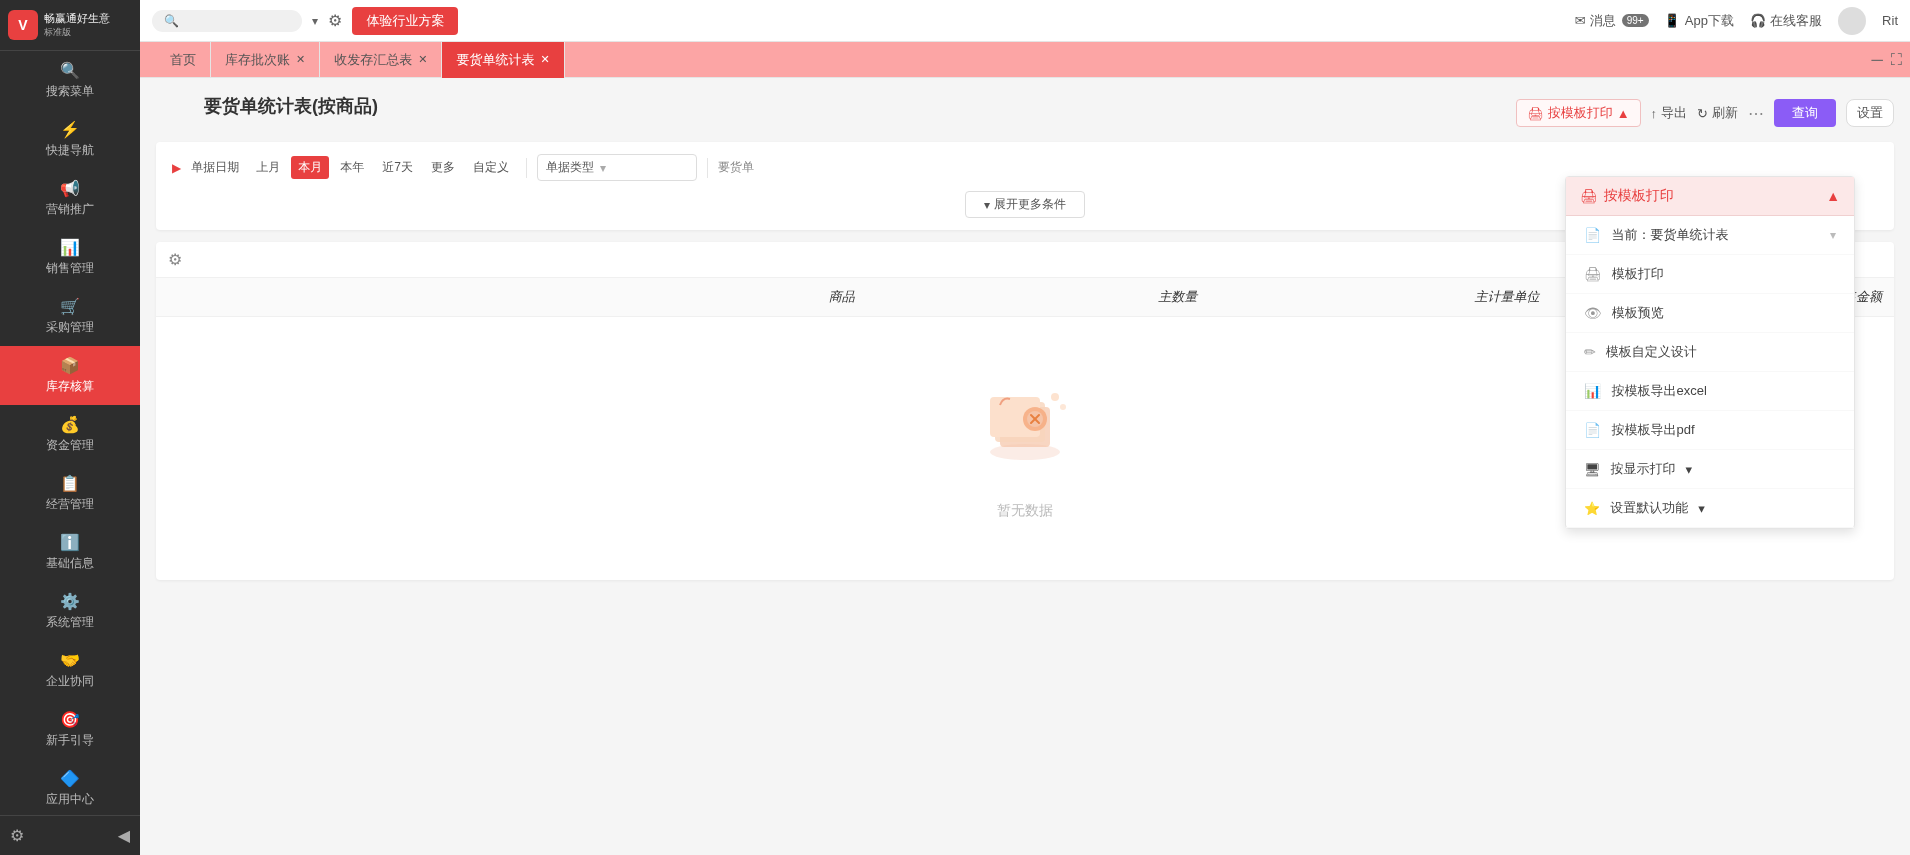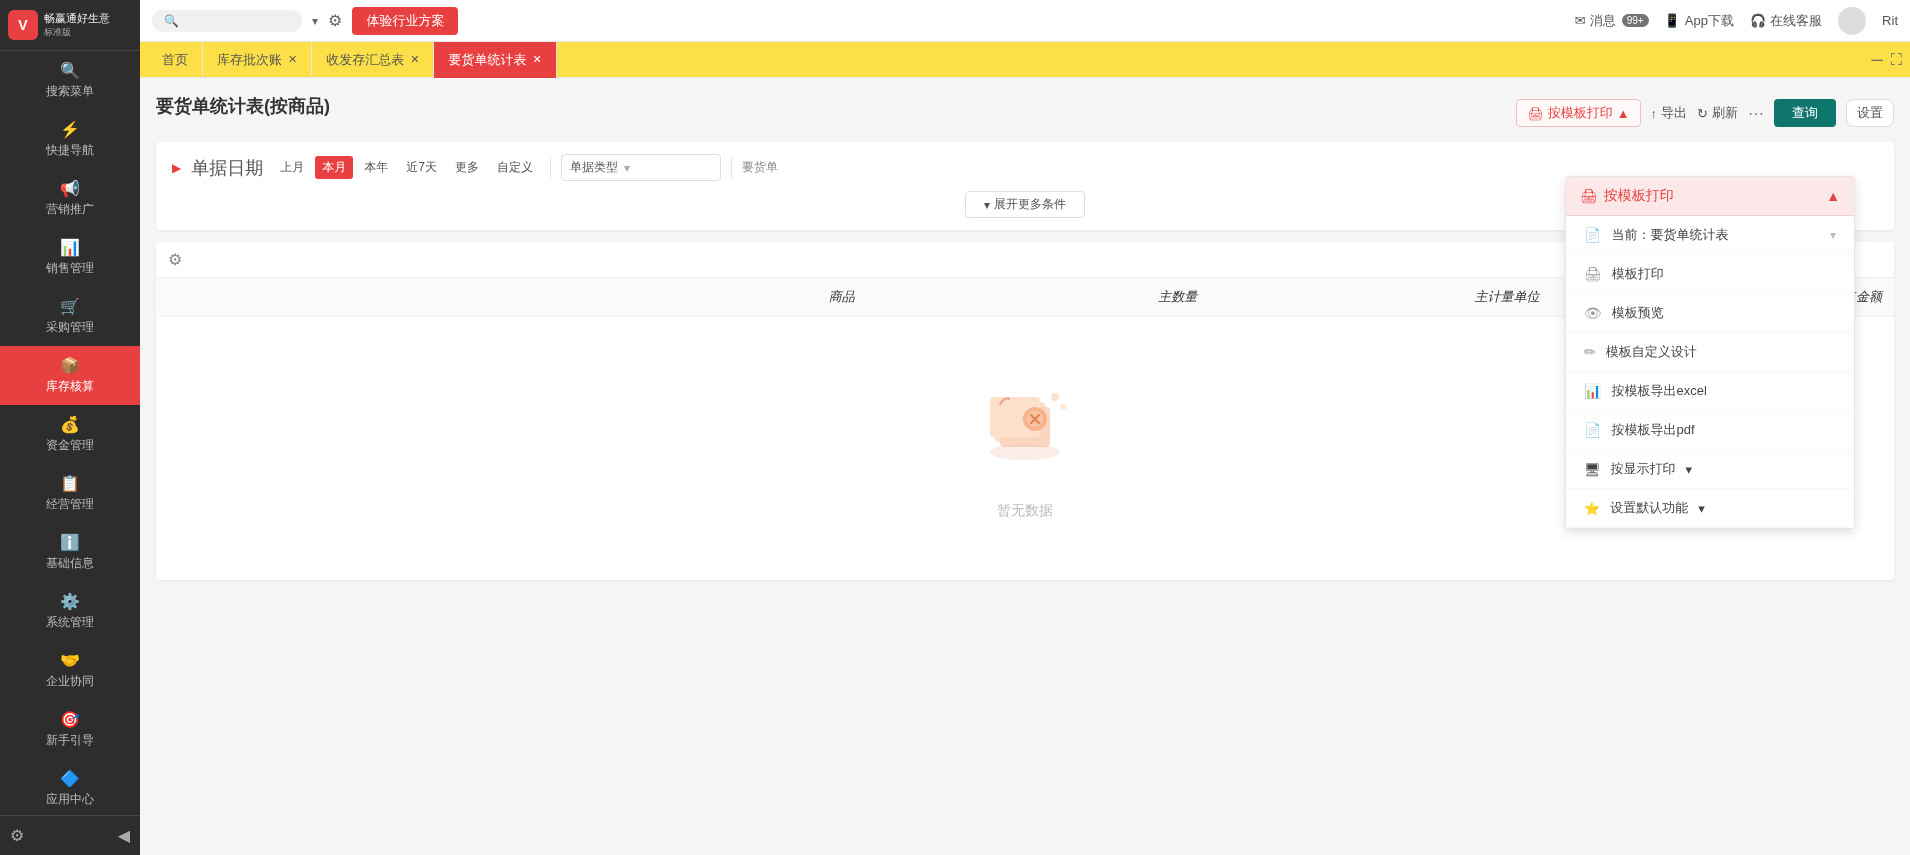--- a/index.html
+++ b/index.html
@@ -99,25 +99,25 @@
     .topbar-spacer { flex: 1; }
     .topbar-right { display: flex; align-items: center; gap: 16px; color: #555; font-size: 13px; }
     .topbar-badge { background: #737373; color: white; border-radius: 8px; font-size: 10px; padding: 1px 5px; margin-left: 2px; }
     .topbar-right-item { display: flex; align-items: center; gap: 4px; cursor: pointer; }
     .avatar-circle { width: 28px; height: 28px; background: #ddd; border-radius: 50%; }
     .username { color: #555; font-size: 13px; }
 
     
     .tabs-bar {
       height: 36px;
-      background: #fde047;
+      background: #fca5a5;
       border-bottom: 1px solid #e5e5e5;
       display: flex;
       align-items: center;
-      padding: 0 0 0 8px;
+      padding: 0 0 0 16px;
       flex-shrink: 0;
       gap: 0;
     }
     .tab {
       height: 36px;
       padding: 0 14px;
       display: flex;
       align-items: center;
       gap: 6px;
       font-size: 13px;
@@ -161,21 +161,21 @@
     .filter-expand-btn {
       background: none;
       border: none;
       cursor: pointer;
       color: #e84040;
       display: flex;
       align-items: center;
       font-size: 12px;
       gap: 3px;
     }
-    .filter-label { color: #555; font-size: 18px; white-space: nowrap; }
+    .filter-label { color: #555; font-size: 12px; white-space: nowrap; }
     .date-shortcuts { display: flex; gap: 4px; align-items: center; }
     .date-btn {
       border: none;
       background: none;
       padding: 3px 7px;
       border-radius: 3px;
       cursor: pointer;
       font-size: 12px;
       color: #555;
     }
@@ -190,21 +190,21 @@
       padding: 4px 8px;
       gap: 6px;
       background: #fff;
       cursor: pointer;
       font-size: 12px;
       color: #555;
       min-width: 160px;
     }
     .filter-type-select .arrow { color: #aaa; }
     .query-btn {
-      background: #0f766e;
+      background: #8b5cf6;
       color: white;
       border: none;
       border-radius: 4px;
       padding: 5px 18px;
       font-size: 13px;
       cursor: pointer;
       margin-left: auto;
     }
 
     
@@ -325,20 +325,21 @@
       font-size: 13px;
       border-bottom: 1px solid #f8f8f8;
     }
 
     
     .content-topbar {
       display: flex;
       align-items: center;
       justify-content: space-between;
       margin-bottom: 10px;
+      margin-left: 48px;
     }
     .content-actions { display: flex; align-items: center; gap: 10px; }
     .action-btn {
       background: none;
       border: none;
       cursor: pointer;
       color: #555;
       font-size: 13px;
       display: flex;
       align-items: center;

